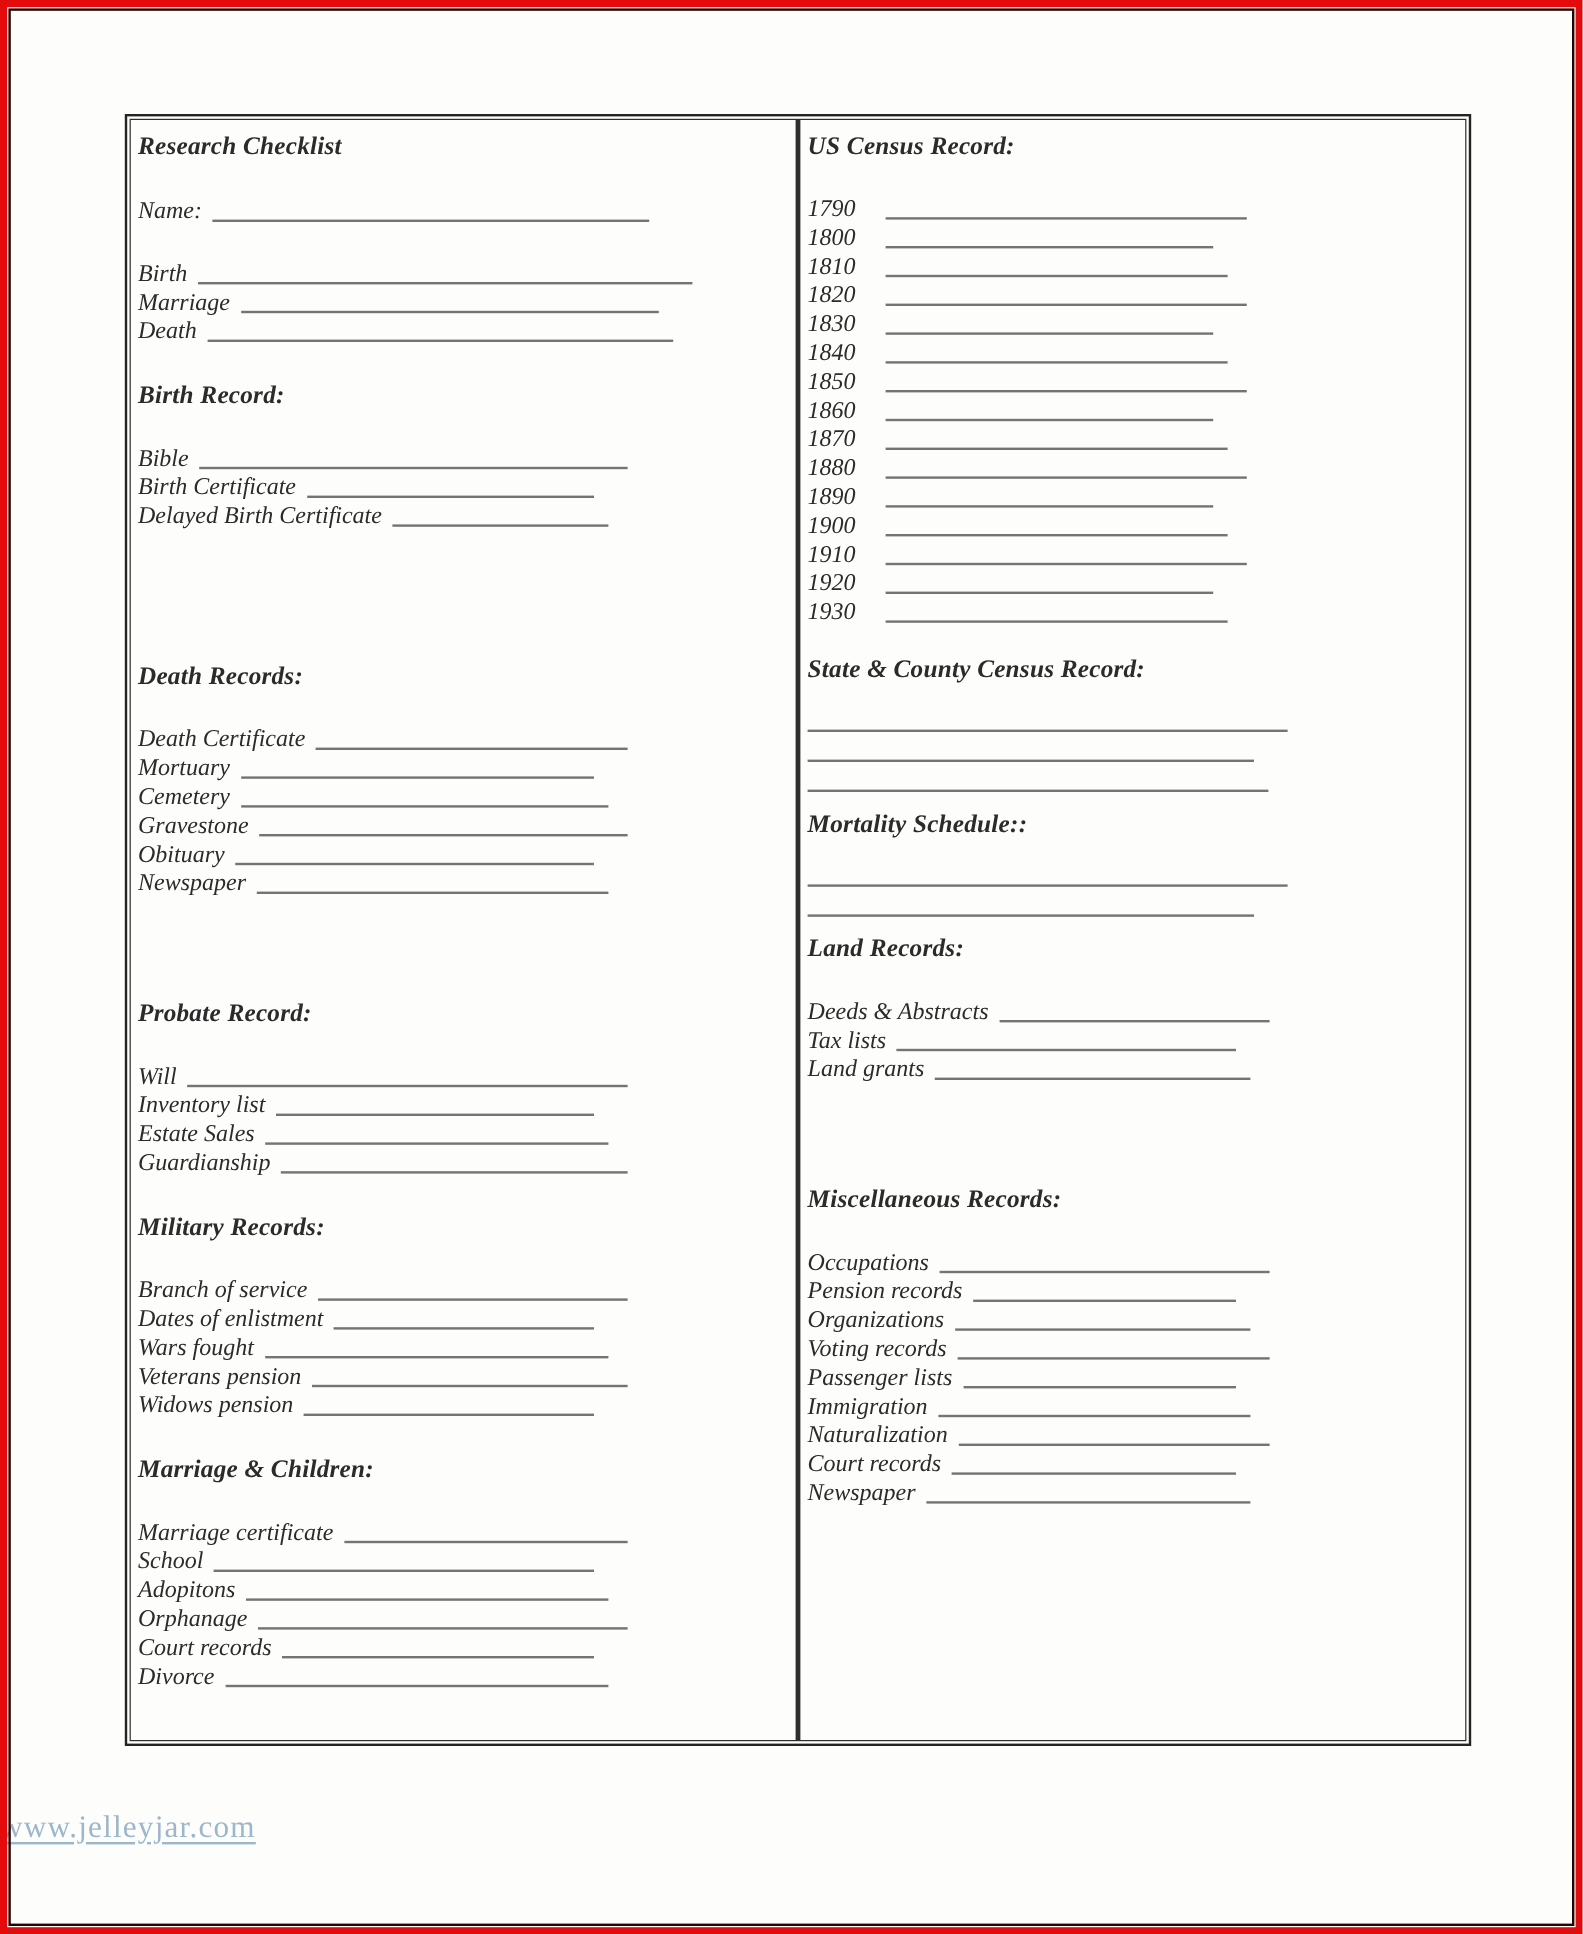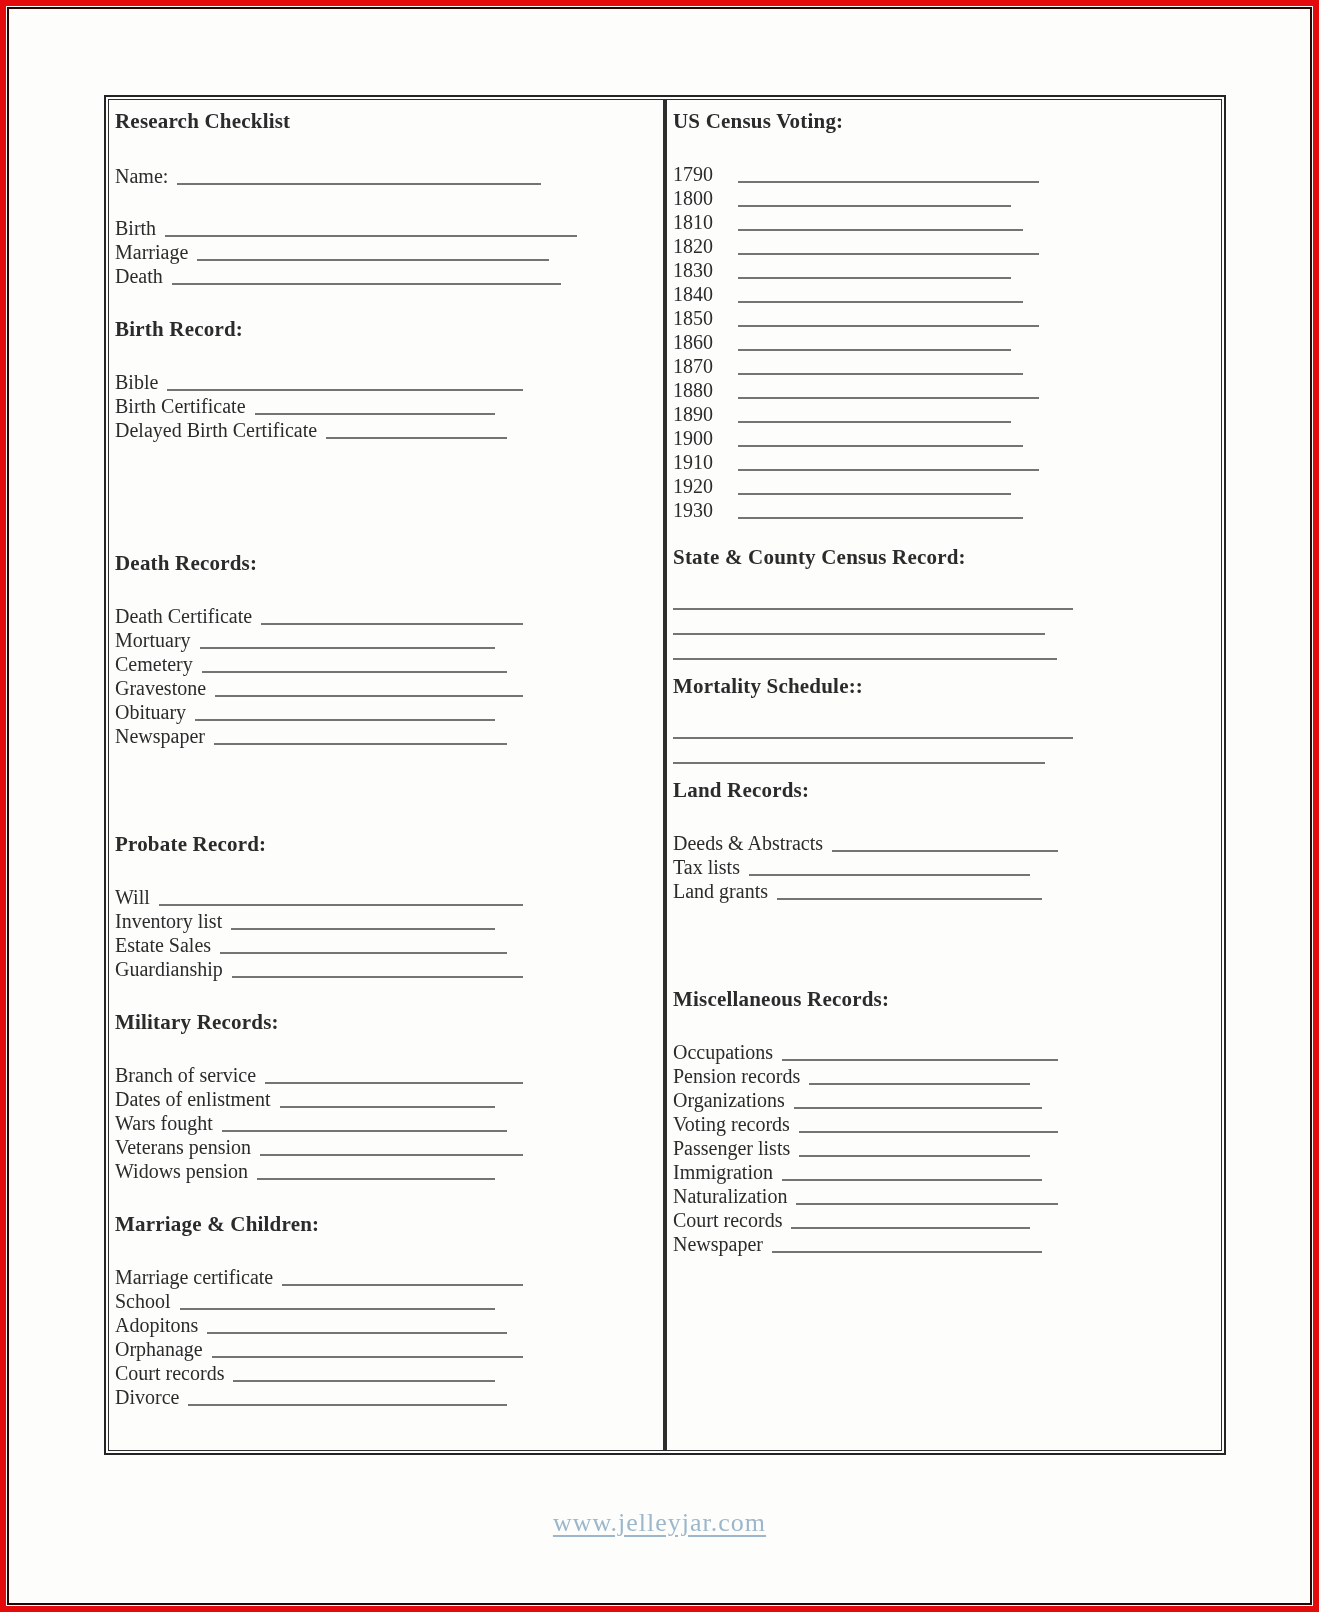--- a/index.html
+++ b/index.html
@@ -28,21 +28,21 @@
     pointer-events:none;z-index:10;
   }
   .paper-table{
     position:absolute;left:104px;top:95px;width:1122px;height:1360px;
     border:2px solid #242424;background:#fdfdfc;
   }
   .table-inner{
     position:absolute;inset:2px;border:1px solid #2e2e2e;
     display:flex;flex-direction:row;align-items:stretch;
   }
-  .cell{flex:1 1 50%;padding:8px 0 40px 6px;overflow:hidden;}
+  .cell{flex:1 1 50%;padding:8px 0 40px 6px;overflow:hidden;font-style:italic;}
   .divider{
     flex:0 0 2px;width:2px;
     border-left:2px solid #2e2e2e;border-right:2px solid #2e2e2e;
     background:#fdfdfc;
   }
   .heading{
     font-weight:bold;font-size:21px;line-height:26px;letter-spacing:.2px;
   }
   .rows{margin-top:28px;padding-right:140px;}
   .row{display:flex;align-items:flex-end;height:24px;}
@@ -68,21 +68,21 @@
   .cell-right .rows.years .label{min-width:56px;}
   .cell-right .rows.blanks{padding-right:148px;}
   #right-sections .section:nth-child(1){margin-top:0;}
   #right-sections .section:nth-child(2){margin-top:22px;}
   #right-sections .section:nth-child(2) .rows{margin-top:18px;}
   #right-sections .section:nth-child(3){margin-top:10px;}
   #right-sections .section:nth-child(3) .rows{margin-top:18px;}
   #right-sections .section:nth-child(4){margin-top:10px;}
   #right-sections .section:nth-child(5){margin-top:83px;}
   .footer{
-    position:absolute;left:0;top:1508px;width:100%;text-align:center;
+    position:absolute;left:0;top:1508px;width:100%;
   }
   .footer-link{
     font-size:26px;letter-spacing:1px;color:var(--link_blue);
     text-decoration:underline;text-underline-offset:4px;cursor:pointer;
   }
 </style>
 </head>
 <body>
 
 <div class="page">
@@ -240,21 +240,21 @@
               </div>
             </div>
           </div>
       </div>
 
       <div class="divider"></div>
 
       <div class="cell cell-right">
         <div id="right-sections">
             <div class="section">
-              <div class="heading">US Census Voting:</div>
+              <div class="heading">US Census Record:</div>
               <div class="rows years">
                 <div class="row">
                   <span class="label">1790</span>
                   <span class="line"></span>
                 </div>
                 <div class="row">
                   <span class="label">1800</span>
                   <span class="line"></span>
                 </div>
                 <div class="row">

